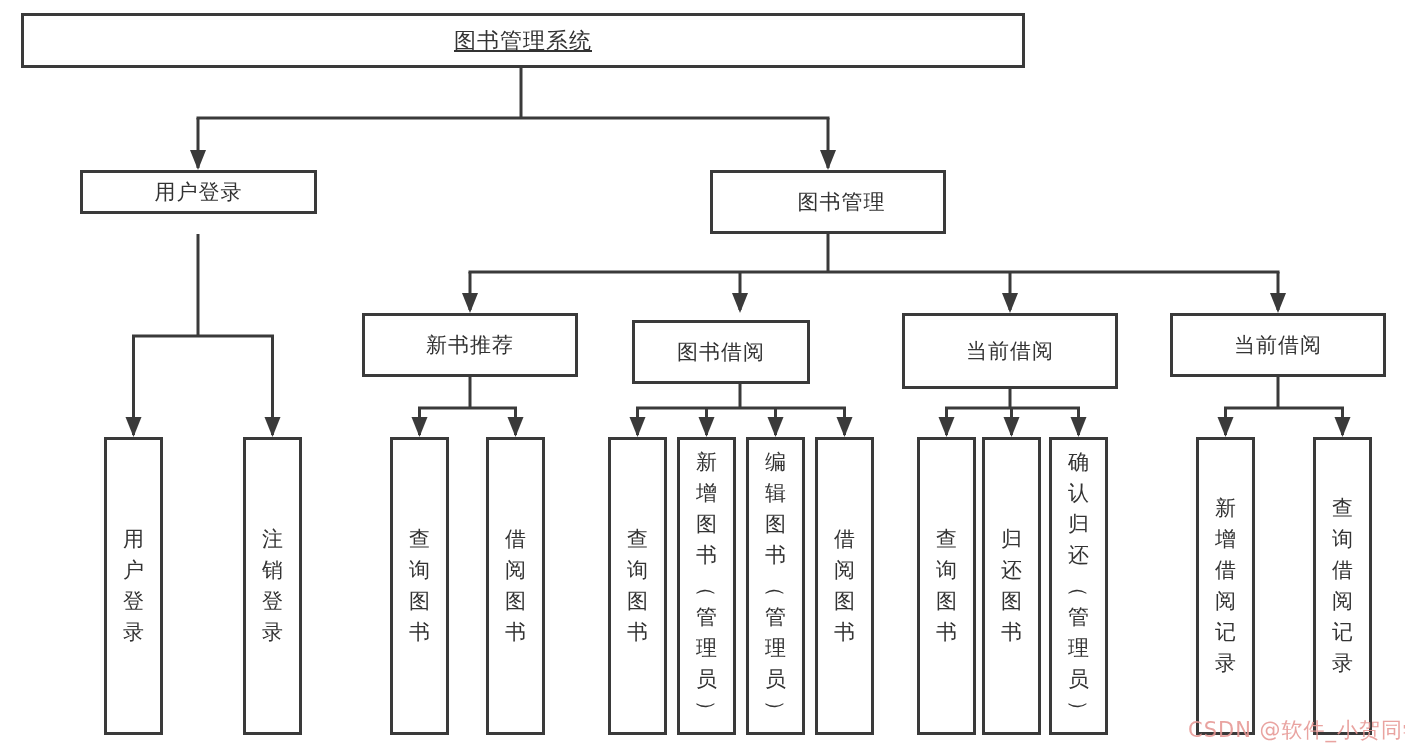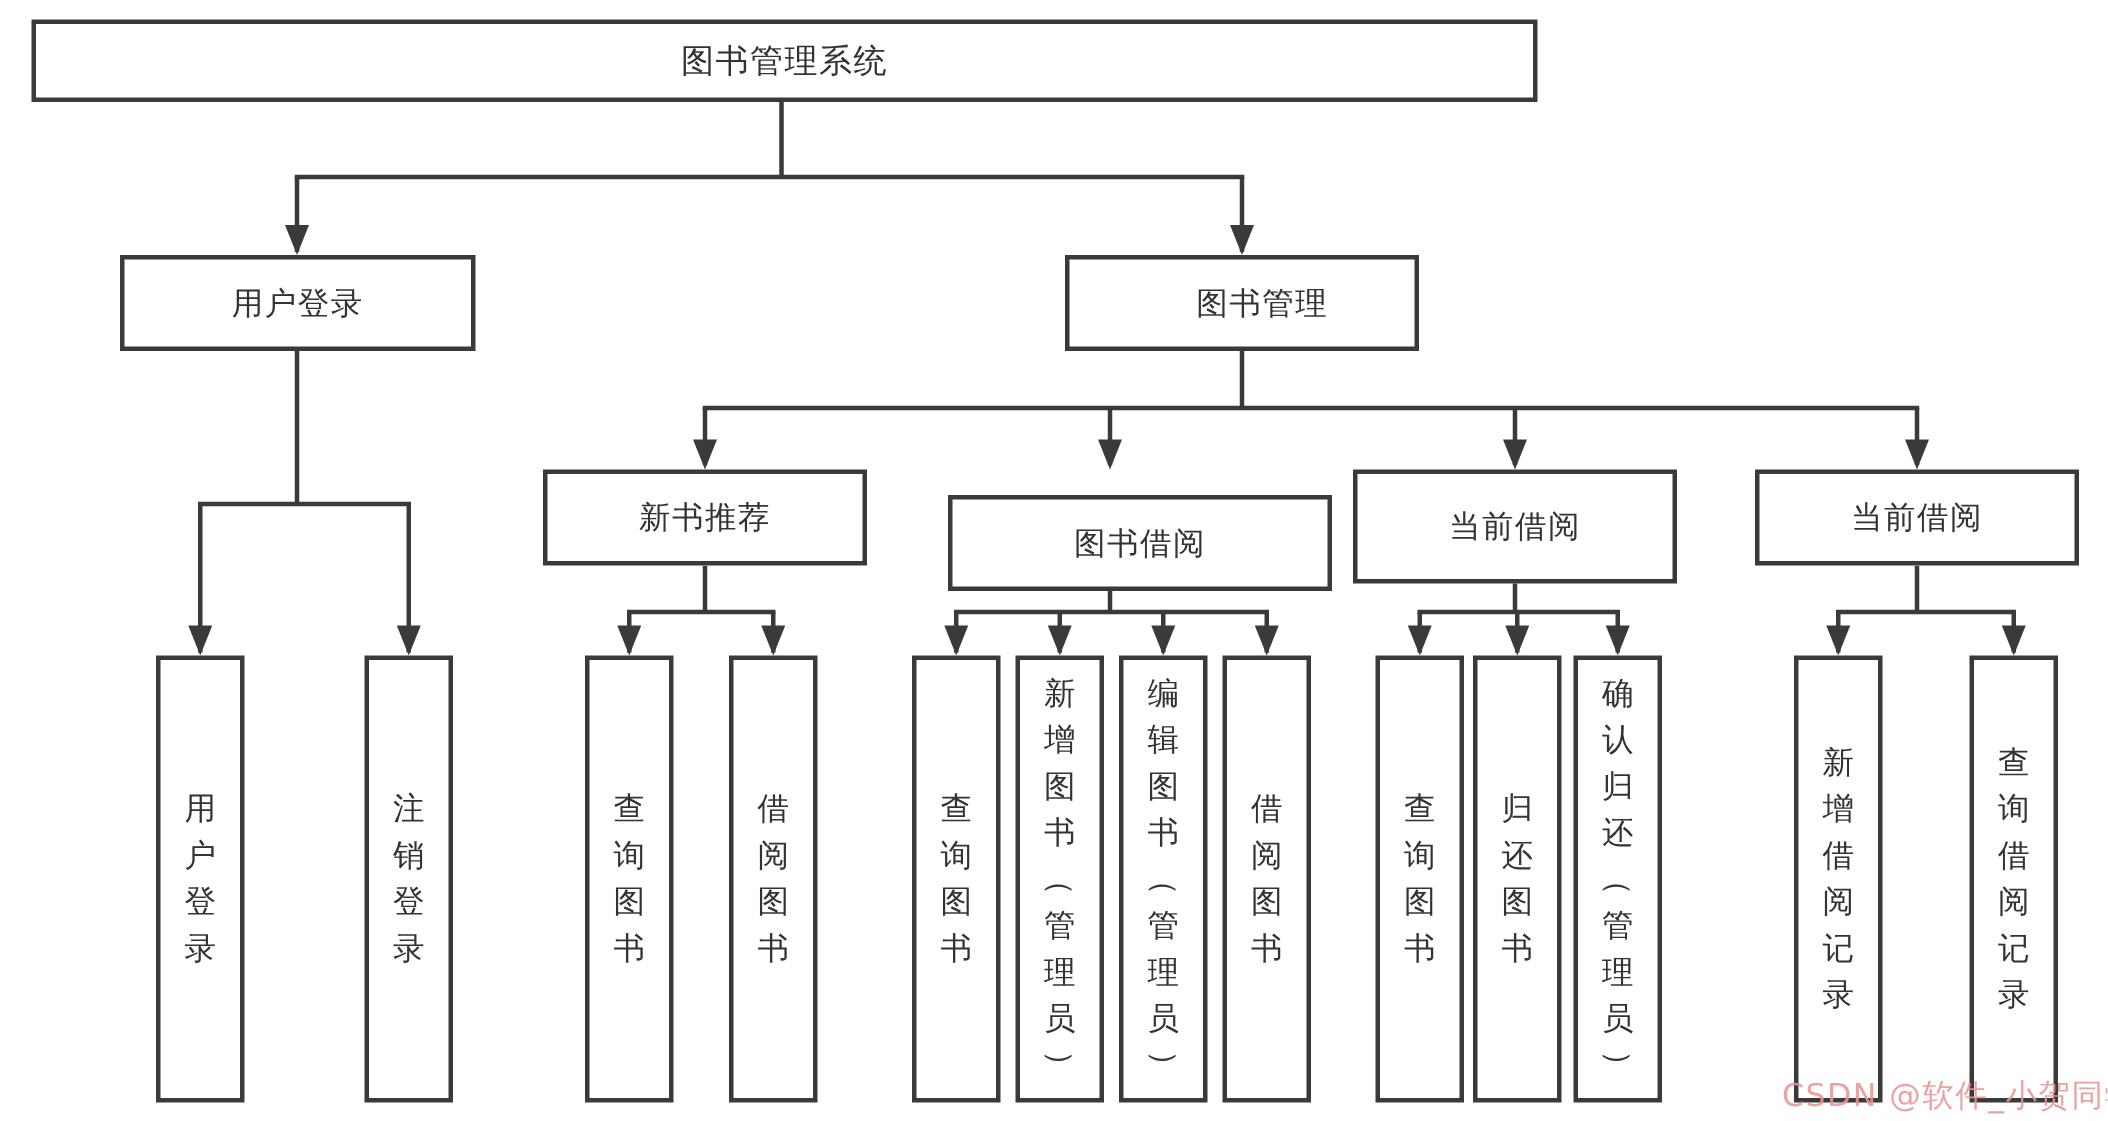--- a/index.html
+++ b/index.html
@@ -6,21 +6,21 @@
   .canvas{
     position:relative;width:1405px;height:747px;background:#ffffff;
     font-family:"DejaVu Sans","Liberation Sans",sans-serif;
     color:#333333;overflow:hidden;
   }
   .node{
     position:absolute;background:#ffffff;border:3px solid #3a3a3a;
     box-sizing:border-box;display:flex;align-items:center;justify-content:center;
     font-size:21px;color:#333333;letter-spacing:1px;
   }
-  .node.root{font-size:22px;}
+  .node.root{font-size:22px;text-decoration:underline;}
   .leaf{
     flex-direction:column;letter-spacing:0;
   }
   .vtext{display:flex;flex-direction:column;align-items:center;justify-content:center;}
   .vtext span{display:block;line-height:31px;font-size:21px;text-align:center;}
   .vtext span.rot{transform:rotate(90deg);}
   .connectors{position:absolute;left:0;top:0;width:1405px;height:747px;pointer-events:none;}
   .watermark{
     position:absolute;left:1188px;top:716px;font-size:21px;letter-spacing:1px;
     color:rgba(230,150,147,0.88);white-space:nowrap;z-index:5;
@@ -95,25 +95,25 @@
       <polygon points="938.5,417 954.5,417 946.5,437"></polygon>
       <polygon points="1003.5,417 1019.5,417 1011.5,437"></polygon>
       <polygon points="1070.5,417 1086.5,417 1078.5,437"></polygon>
       <polygon points="1217.5,417 1233.5,417 1225.5,437"></polygon>
       <polygon points="1334.5,417 1350.5,417 1342.5,437"></polygon>
     </g>
   </svg>
 
   <div class="node root" style="left:21px;top:13px;width:1004px;height:55px;">图书管理系统</div>
 
-  <div class="node" style="left:80px;top:170px;width:237px;height:64px;">用户登录</div>
+  <div class="node" style="left:80px;top:170px;width:237px;height:44px;">用户登录</div>
   <div class="node" style="left:710px;top:170px;width:236px;height:64px;padding-left:27px;">图书管理</div>
 
   <div class="node" style="left:362px;top:313px;width:216px;height:64px;">新书推荐</div>
-  <div class="node" style="left:632px;top:330px;width:256px;height:64px;">图书借阅</div>
+  <div class="node" style="left:632px;top:320px;width:178px;height:64px;">图书借阅</div>
   <div class="node" style="left:902px;top:313px;width:216px;height:76px;">当前借阅</div>
   <div class="node" style="left:1170px;top:313px;width:216px;height:64px;">当前借阅</div>
 
   <div class="node leaf" style="left:104px;top:437px;width:59px;height:298px;">
     <div class="vtext">
         <span>用</span>
         <span>户</span>
         <span>登</span>
         <span>录</span>
       </div>

